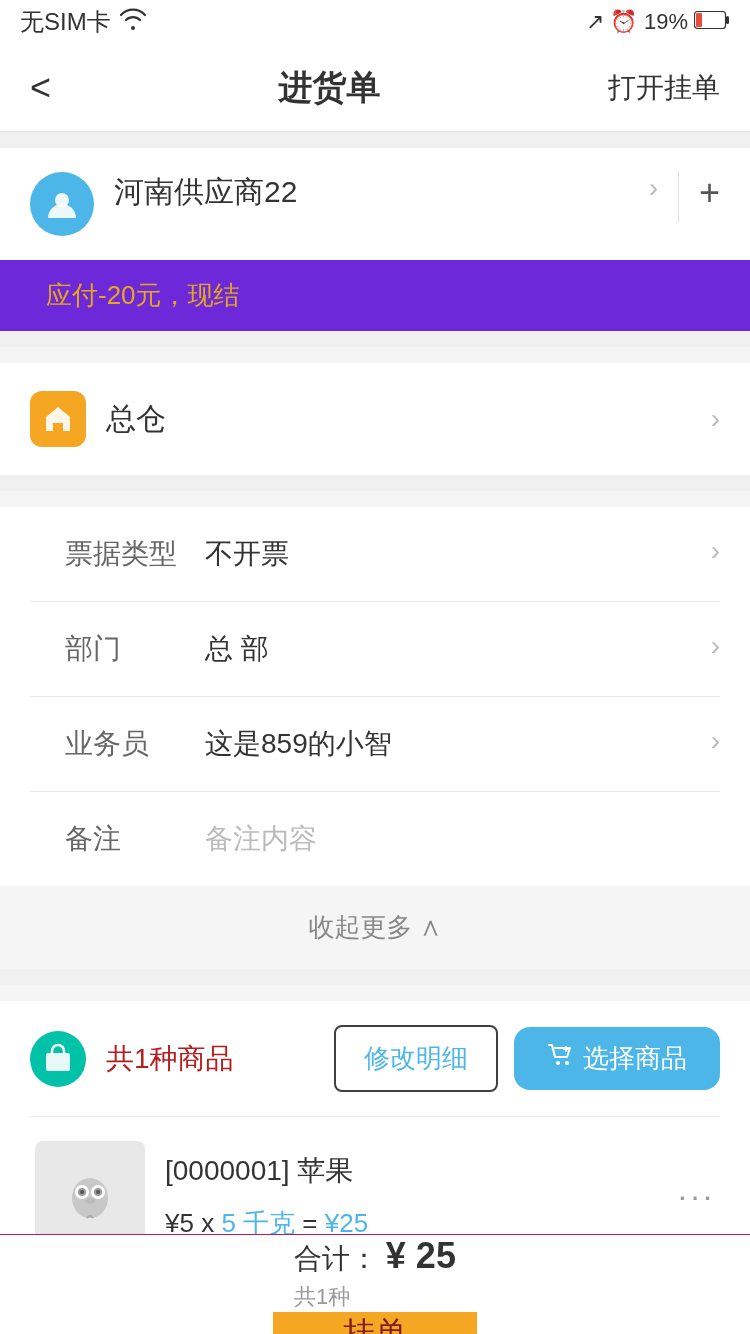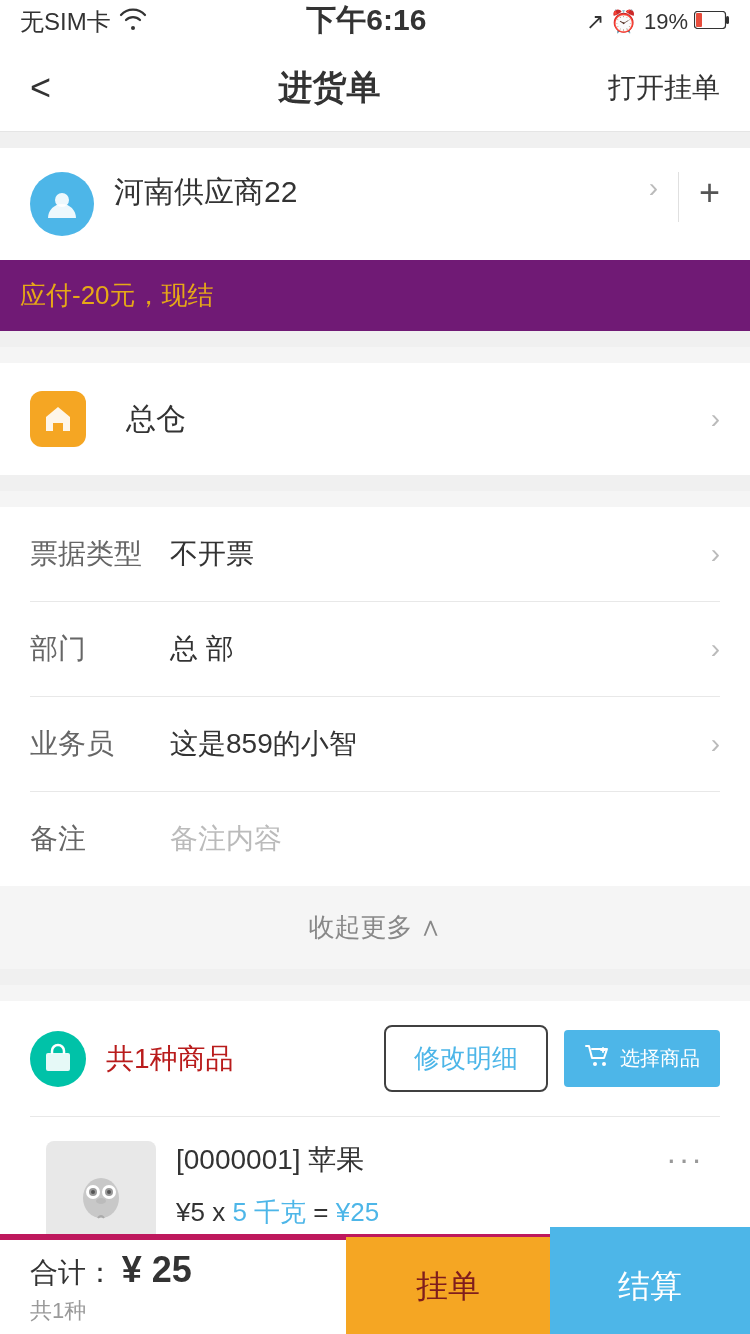--- a/index.html
+++ b/index.html
@@ -11,20 +11,21 @@
       background: #f5f5f5;
       font-size: 28px;
       color: #333;
     }
     
     .status-bar {
       width: 100%;
       height: 44px;
       background: #fff;
       display: flex;
+      align-items: center;
       justify-content: space-between;
       padding: 0 20px;
       font-size: 24px;
       color: #333;
     }
     .status-left { display: flex; align-items: center; gap: 8px; }
     .status-center { font-size: 30px; font-weight: 600; }
     .status-right { display: flex; align-items: center; gap: 6px; font-size: 22px; }
 
     
@@ -105,22 +106,22 @@
       background: #e0e0e0;
       margin: 0 20px;
     }
     .plus-btn {
       font-size: 36px;
       color: #555;
     }
 
     
     .notice-bar {
-      background: #701a75;
-      padding: 18px 20px;
+      background: #6d28d9;
+      padding: 18px 46px;
       font-size: 26px;
       color: #e6a817;
     }
 
     
     .warehouse-row {
       display: flex;
       align-items: center;
       padding: 28px 30px;
       background: #fff;
@@ -134,33 +135,33 @@
       display: flex;
       align-items: center;
       justify-content: center;
       margin-right: 20px;
       flex-shrink: 0;
     }
     .warehouse-name {
       flex: 1;
       font-size: 30px;
       color: #333;
-      margin-left: 20px;
     }
 
     
     .form-section {
       background: #fff;
       margin-top: 16px;
     }
     .form-row {
       display: flex;
-      align-items: center;
+      align-items: flex-start;
       padding: 28px 30px;
       min-height: 90px;
+      margin-left: 35px;
     }
     .form-label {
       font-size: 28px;
       color: #666;
       width: 140px;
       flex-shrink: 0;
     }
     .form-value {
       flex: 1;
       font-size: 28px;
@@ -213,32 +214,33 @@
       background: #fff;
       padding: 14px 28px;
       font-size: 26px;
       border-radius: 8px;
       margin-right: 16px;
     }
     .btn-blue {
       background: #4db6e8;
       color: #fff;
       border: none;
-      padding: 14px 20px;
-      font-size: 20px;
-      border-radius: 4px;
+      padding: 14px 33px;
+      font-size: 26px;
+      border-radius: 16px;
       display: flex;
       align-items: center;
       gap: 8px;
     }
 
     
     .product-item {
       display: flex;
-      padding: 24px 46px;
+      align-items: center;
+      padding: 24px 35px;
       background: #fff;
     }
     .product-thumb {
       width: 110px;
       height: 110px;
       background: #e8e8e8;
       border-radius: 8px;
       display: flex;
       align-items: center;
       justify-content: center;
@@ -272,21 +274,22 @@
     
     .bottom-bar {
       position: fixed;
       bottom: 0;
       left: 0;
       width: 750px;
       height: 100px;
       display: flex;
       align-items: center;
       background: #fff;
-      border-top: 6px solid #be185d;
+      border-top: 1px solid #be185d;
+      flex-direction: column;
     }
     .total-section {
       flex: 1;
       padding: 0 30px;
     }
     .total-count {
       font-size: 22px;
       color: #999;
       margin-top: 4px;
     }
@@ -320,21 +323,20 @@
   <div class="status-left">
     <span>无SIM卡</span>
     <span>
       <svg width="28" height="22" viewBox="0 0 28 22" fill="none">
         <path d="M14 18a2 2 0 110 4 2 2 0 010-4z" fill="#333"></path>
         <path d="M7 12a9.9 9.9 0 0114 0" stroke="#333" stroke-width="2.2" fill="none" stroke-linecap="round"></path>
         <path d="M2 7a15.9 15.9 0 0124 0" stroke="#333" stroke-width="2.2" fill="none" stroke-linecap="round"></path>
       </svg>
     </span>
   </div>
-  <div class="status-center">下午6:16</div>
   <div class="status-right">
     <span>↗</span>
     <span>⏰</span>
     <span>19%</span>
     <span>
       <svg width="36" height="18" viewBox="0 0 36 18">
         <rect x="0.5" y="0.5" width="31" height="17" rx="3" stroke="#333" stroke-width="1.2" fill="none"></rect>
         <rect x="32" y="5" width="3" height="8" rx="1.5" fill="#333"></rect>
         <rect x="2" y="2" width="6" height="14" rx="1" fill="#e74c3c"></rect>
       </svg>

